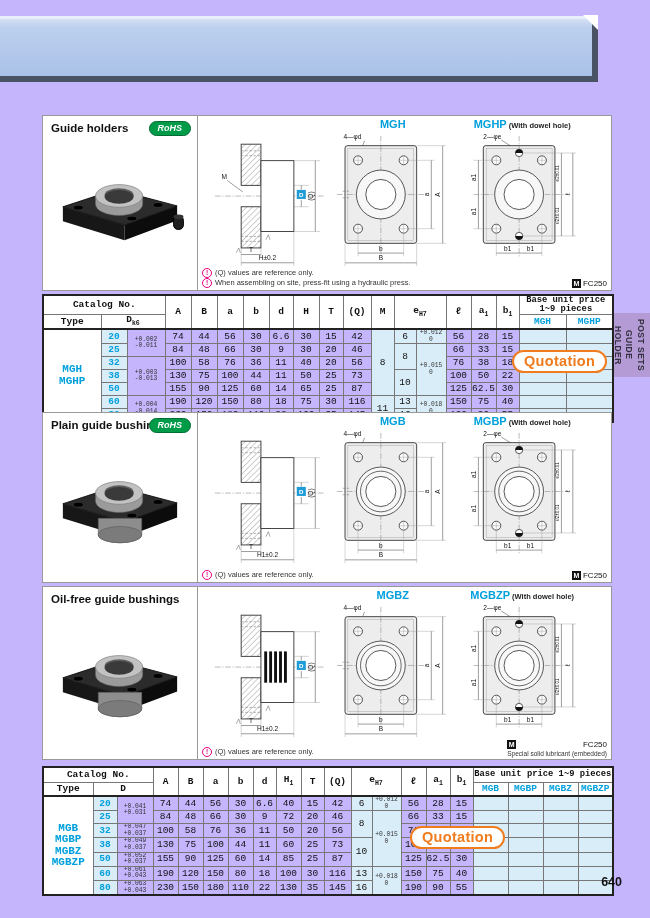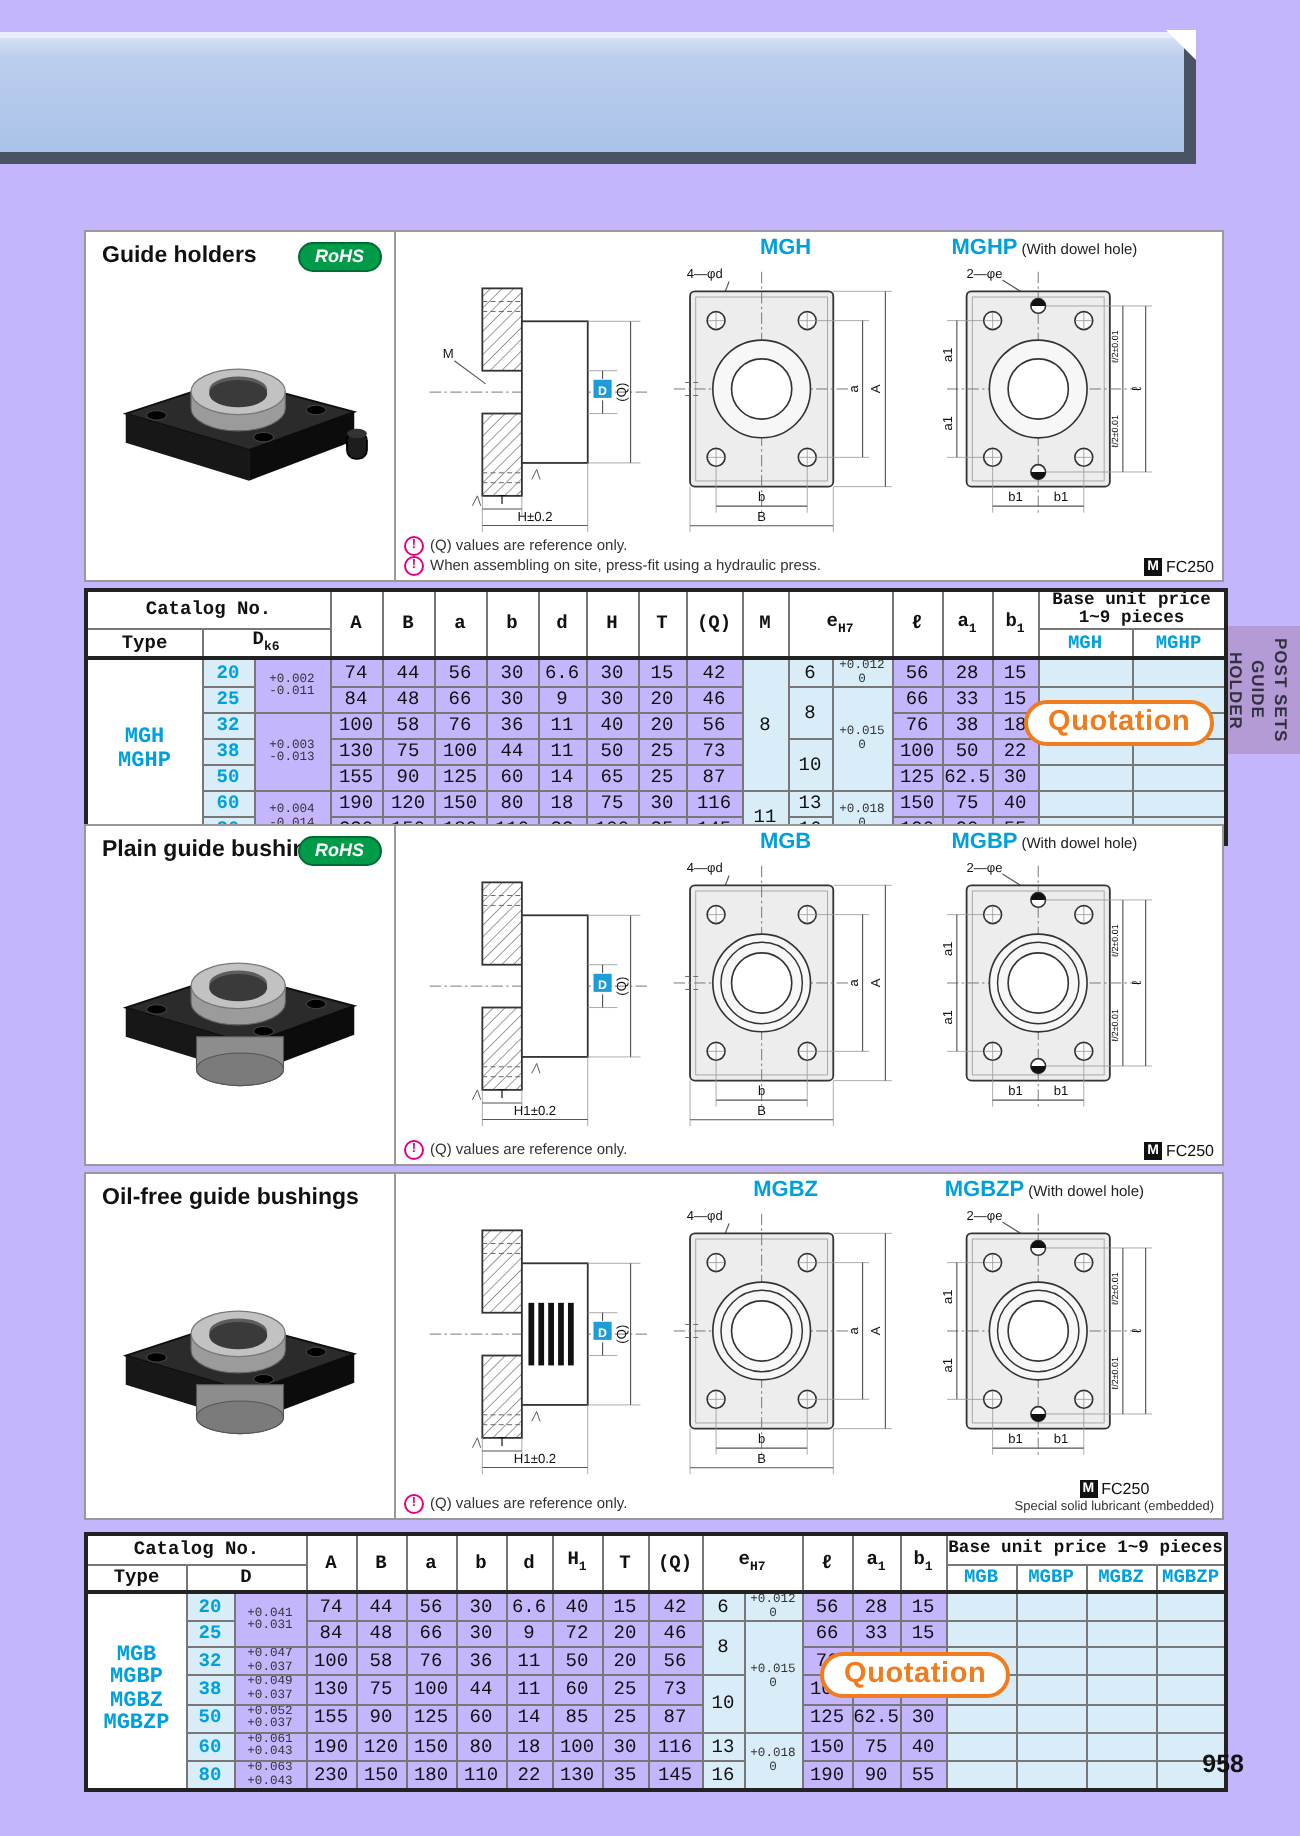--- a/index.html
+++ b/index.html
@@ -27,27 +27,27 @@
   #sec3{top:586px;height:174px;}
   .left-cell{position:absolute;left:0;top:0;bottom:0;width:154px;border-right:1px solid #999;}
   .sec-title{position:absolute;left:8px;top:6px;font-size:11.5px;font-weight:bold;color:#111;}
   .rohs{position:absolute;right:6px;top:5px;background:#009b48;border:1px solid #006b32;color:#fff;
     font-size:9px;font-weight:bold;font-style:italic;padding:1px 8px 2px;border-radius:8px;}
   .photo-wrap{position:absolute;left:6px;top:34px;width:142px;height:110px;display:flex;align-items:center;justify-content:center;}
   .draw-area{position:absolute;left:155px;top:0;right:0;bottom:0;}
   .views{position:absolute;left:2px;top:2px;right:0;display:flex;align-items:flex-start;}
   .view{flex:0 0 auto;text-align:center;}
   .vtitle{height:13px;font-size:11px;font-weight:bold;color:#00a0dd;line-height:13px;}
-  .vtitle .suffix{color:#222;font-weight:normal;font-size:7.5px;margin-left:2px;margin-top:32px;}
+  .vtitle .suffix{color:#222;font-weight:bold;font-size:7.5px;margin-left:2px;margin-top:32px;}
   .vslot svg{height:140px;display:block;}
   .notes-row{position:absolute;left:4px;right:4px;bottom:2px;display:flex;justify-content:space-between;align-items:flex-end;}
   .note{font-size:7.5px;color:#333;line-height:1.35;display:flex;align-items:center;}
   .note-icon{display:inline-block;width:8px;height:8px;border:1px solid #e6007e;border-radius:50%;
     color:#e6007e;font-size:6.5px;font-weight:bold;line-height:8px;text-align:center;margin-right:3px;flex:0 0 auto;}
-  .mat{font-size:8px;color:#111;display:flex;align-items:center;justify-content:center;}
+  .mat{font-size:8px;color:#111;display:flex;align-items:center;justify-content:space-between;}
   .mat-icon{display:inline-block;background:#111;color:#fff;font-size:7px;font-weight:bold;
     width:9px;height:9px;line-height:9px;text-align:center;margin-right:2px;}
   .lube-note{font-size:6.5px;color:#333;text-align:right;margin-top:1px;}
 
   
   .section .m-label{display:none;} #sec1 .m-label{display:initial;}
   #sec1 .ring-mid{display:none;}
   .section .lube{display:none;} #sec3 .lube{display:initial;}
   .section .screw{display:none;} #sec1 .screw{display:initial;}
   #sec1 .sleeve{display:none;}
@@ -1093,14 +1093,14 @@
           <td class="price"></td>
             <td class="price"></td>
             <td class="price"></td>
             <td class="price"></td>
         </tr>
       </tbody>
     </table>
     <div class="quotation" id="q2">Quotation</div>
   </div>
 
-  <div class="pagenum">958</div>
+  <div class="pagenum">640</div>
 </div>
 
 </body></html>

